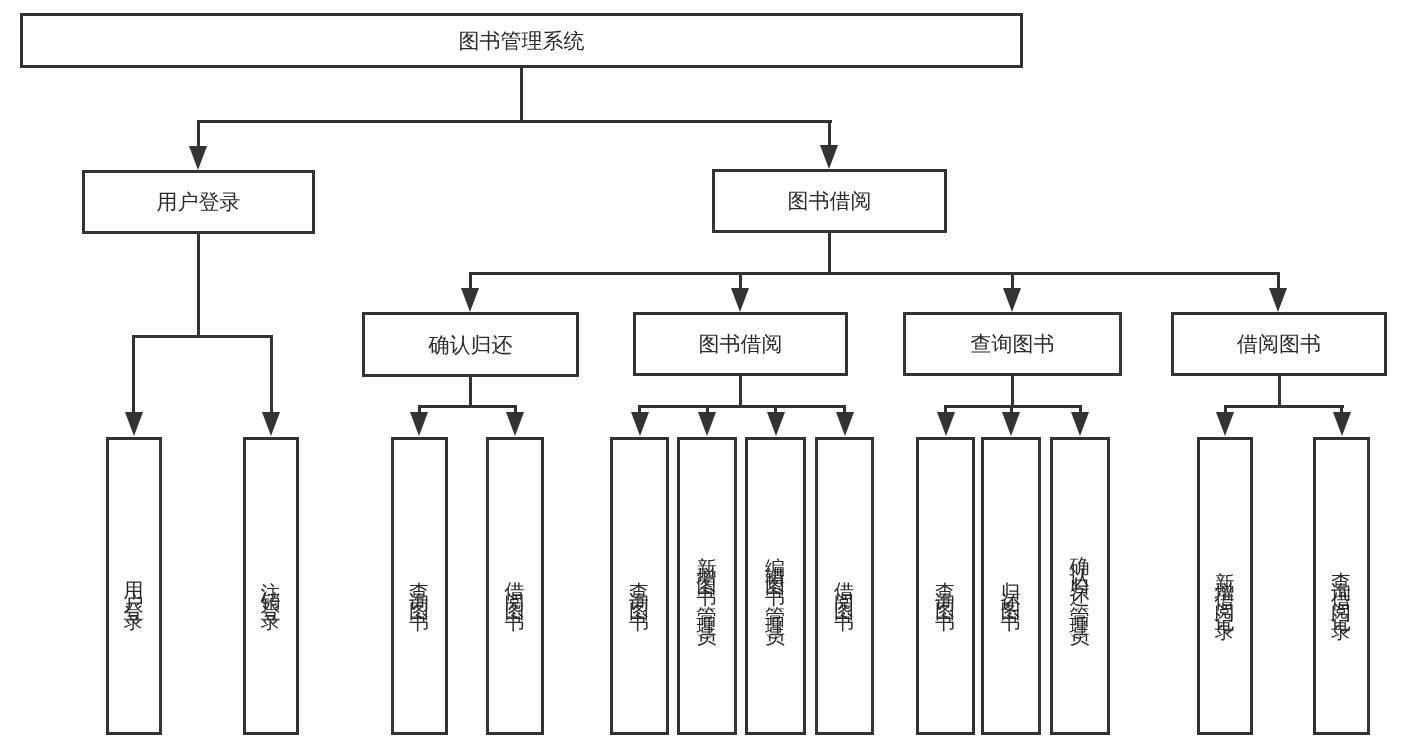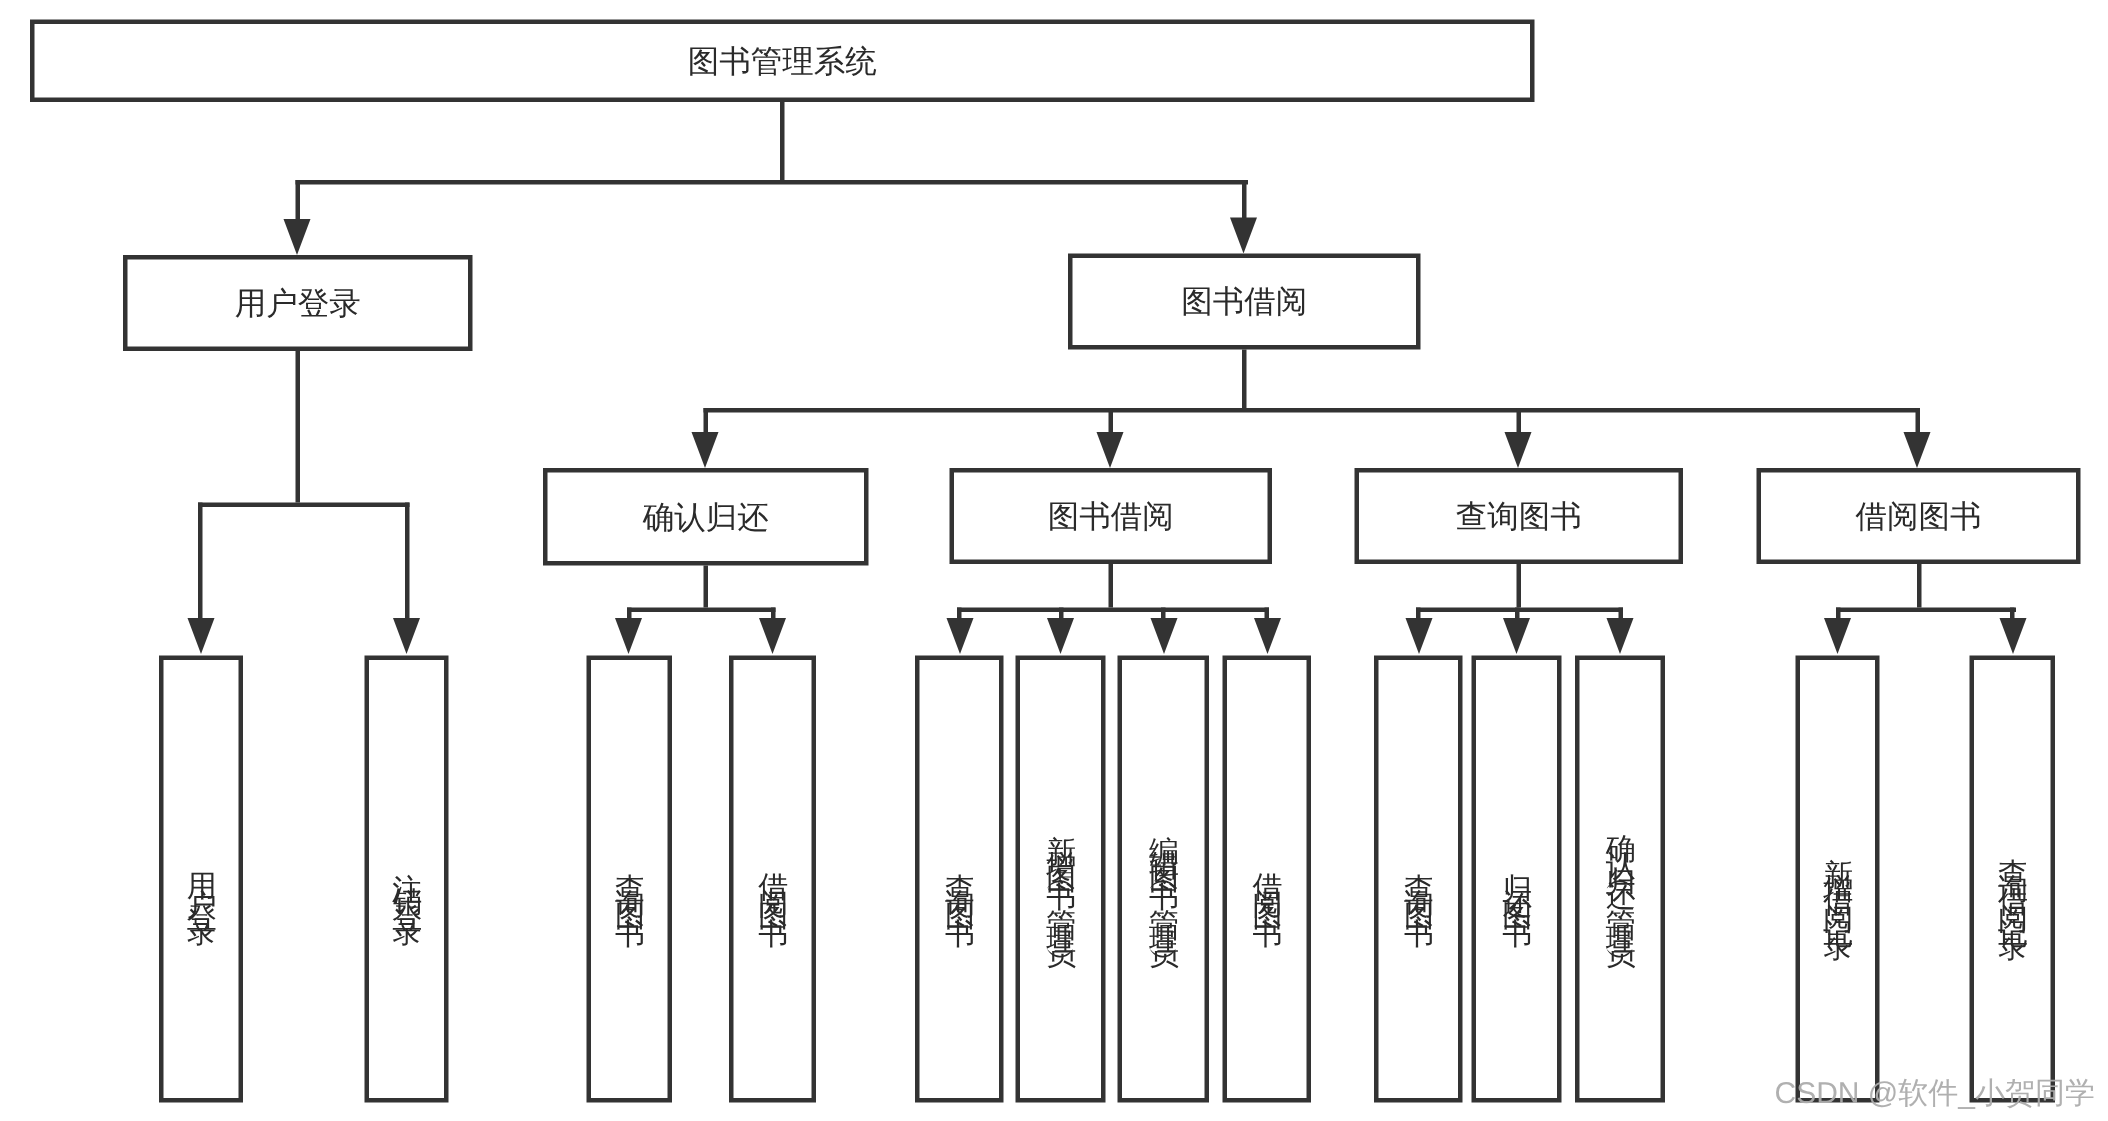--- a/index.html
+++ b/index.html
@@ -153,15 +153,14 @@
     <span class="vlabel">确认归还（管理员）</span>
   </div>
 
   <div class="box" style="left:1197px; top:437px; width:56px; height:298px;">
     <span class="vlabel">新增借阅记录</span>
   </div>
   <div class="box" style="left:1313px; top:437px; width:57px; height:298px;">
     <span class="vlabel">查询借阅记录</span>
   </div>
 
-  <div class="watermark">CSDN @软件_小贺同学</div>
 
 </div>
 
 </body></html>

